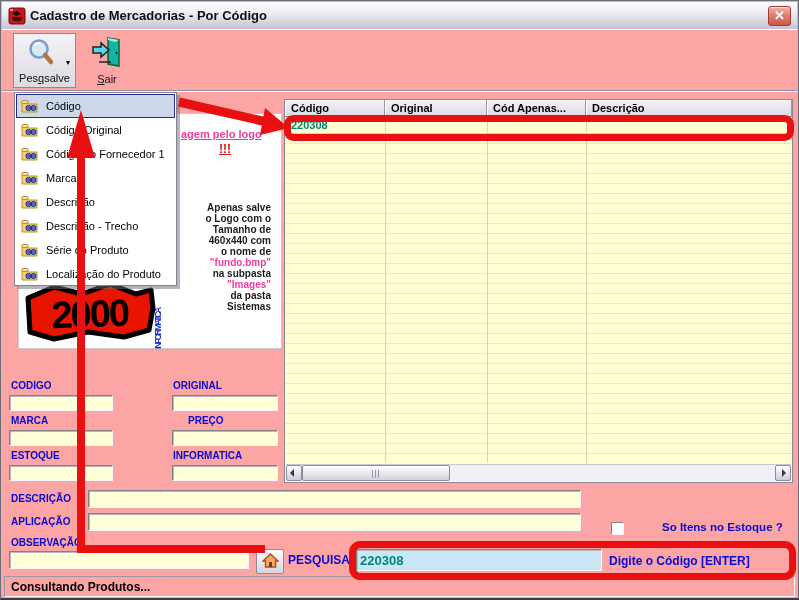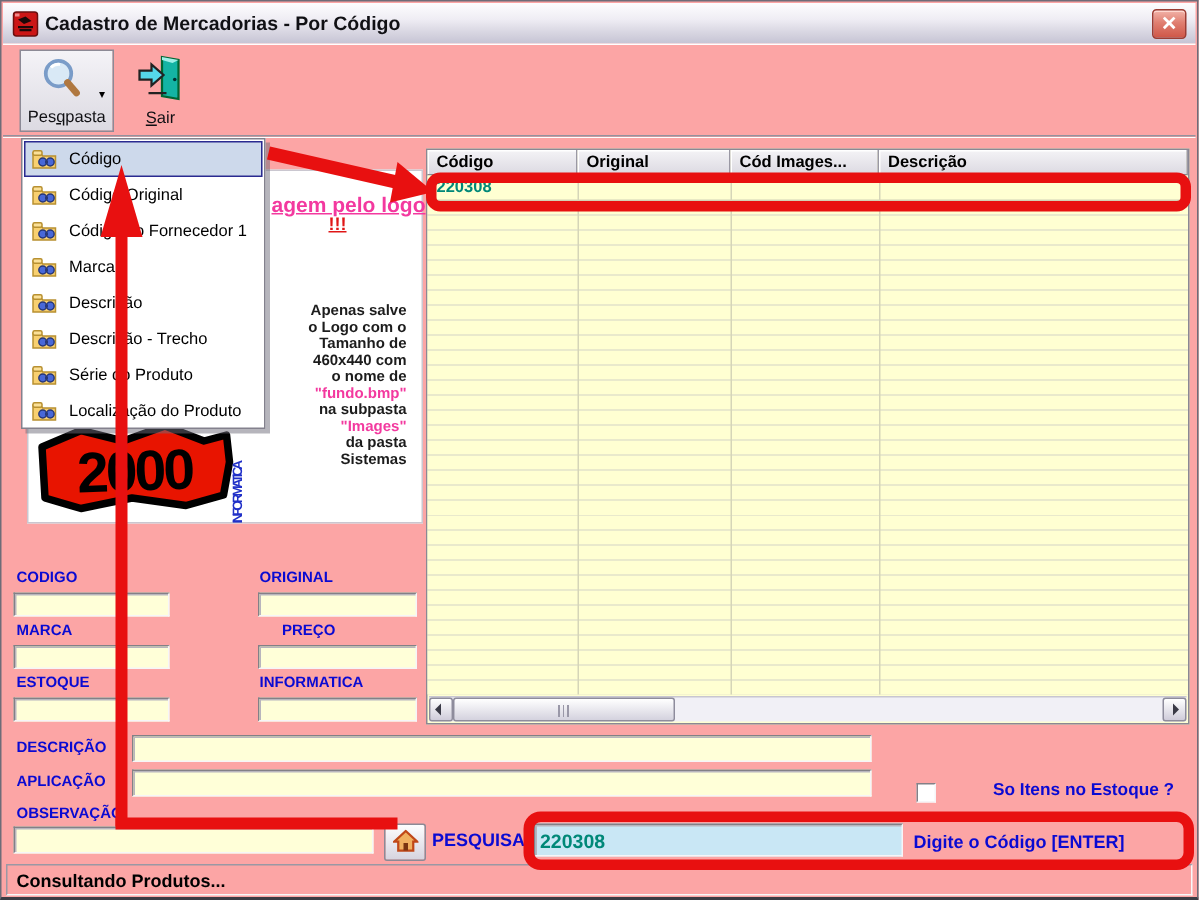--- a/index.html
+++ b/index.html
@@ -27,21 +27,21 @@
   
   .menu{position:absolute;left:13px;top:91px;width:163px;height:194px;background:#fff;
     border:1px solid #83818d;box-shadow:3px 3px 0 rgba(110,108,122,.5);padding:1px;z-index:10;}
   .menu-item{position:relative;height:24px;display:flex;align-items:center;gap:8px;padding-left:4px;
     font-size:11px;color:#000;cursor:pointer;border:1px solid transparent;}
   .menu-item.selected{background:#cdd9eb;border:1px solid #2a2a90;}
   .mi-label{white-space:nowrap;}
   
   .logo-panel{position:absolute;left:17px;top:112px;width:264px;height:236px;background:#fff;
     border:1px solid #cac7d0;z-index:1;}
-  .frag-pink{position:absolute;left:162px;top:14px;width:100px;font-size:14px;font-weight:bold;
+  .frag-pink{position:absolute;left:162px;top:14px;width:100px;font-size:11px;font-weight:bold;
     color:#f3399f;text-decoration:underline;white-space:nowrap;}
   .frag-bang{position:absolute;left:200px;top:28px;font-size:12px;font-weight:bold;color:#e01616;text-decoration:underline;}
   .logo-note{position:absolute;left:130px;top:88px;width:122px;text-align:right;font-size:10px;
     font-weight:bold;color:#1c1c1c;line-height:11px;}
   .note-line.pink{color:#f3399f;}
   .logo-2000{position:absolute;left:5px;top:168px;width:132px;height:62px;}
   .vert-text{position:absolute;left:134px;top:163px;height:72px;width:14px;overflow:hidden;
     writing-mode:vertical-rl;transform:rotate(180deg);font-size:9px;font-weight:bold;color:#2030c8;letter-spacing:-2px;}
   
   .grid{position:absolute;left:283px;top:98px;width:509px;height:384px;background:#ffffd2;
@@ -122,21 +122,21 @@
   </div>
 
   <div class="toolbar">
     <div class="tb-btn tb-pesquisa">
       <svg width="34" height="32" style="position:absolute;left:10px;top:3px;" viewBox="0 0 34 32">
         <circle cx="15" cy="12" r="8.5" fill="#d9e9f6" stroke="#7a9cc8" stroke-width="2.5"></circle>
         <path d="M10 8 a7 7 0 0 1 6 -2" stroke="#ffffff" stroke-width="2" fill="none"></path>
         <line x1="21" y1="18" x2="27" y2="25" stroke="#b07840" stroke-width="4.5" stroke-linecap="round"></line>
       </svg>
       <span class="dd-arrow">▾</span>
-      <span class="tb-label"><span>Pes</span><span class="u">q</span><span>pasta</span></span>
+      <span class="tb-label"><span>Pes</span><span class="u">q</span><span>salve</span></span>
     </div>
     <div class="tb-btn tb-sair">
       <svg width="32" height="34" style="position:absolute;left:8px;top:2px;" viewBox="0 0 32 34">
         <polygon points="17,3 28,5 28,31 17,29" fill="#14b4a4" stroke="#063" stroke-width="1.5"></polygon>
         <polygon points="17,3 28,5 24,7 17,5" fill="#9ff0e8"></polygon>
         <circle cx="25.5" cy="18" r="1.2" fill="#033"></circle>
         <path d="M8 27 h12" stroke="#222" stroke-width="1.5"></path>
         <polygon points="2,12 10,12 10,8 18,15 10,22 10,18 2,18" fill="#55d8ea" stroke="#222" stroke-width="1.5"></polygon>
       </svg>
       <span class="tb-label"><span class="u">S</span><span>air</span></span>
@@ -162,21 +162,21 @@
       <polygon points="4,16 30,5 58,12 86,2 112,12 127,8 129,26 125,48 100,55 64,50 30,57 6,50" fill="#e81400" stroke="#000" stroke-width="5" stroke-linejoin="round"></polygon>
       <text x="66" y="45" text-anchor="middle" font-size="38" font-weight="bold" font-family="Liberation Sans, sans-serif" fill="#000" letter-spacing="-2" transform="rotate(-2 66 40)">2000</text>
     </svg>
     <div class="vert-text">INFORMATICA</div>
   </div>
 
   <div class="grid">
     <div class="grid-header">
       <div class="gh-cell gh-c1">Código</div>
       <div class="gh-cell gh-c2">Original</div>
-      <div class="gh-cell gh-c3">Cód Images...</div>
+      <div class="gh-cell gh-c3">Cód Apenas...</div>
       <div class="gh-cell gh-c4">Descrição</div>
     </div>
     <div class="grid-row1">
       <span class="cell-codigo">220308</span>
       <span class="cell-desc">TESTE'</span>
     </div>
     <div class="grid-body"></div>
     <div class="vline vl1"></div>
     <div class="vline vl2"></div>
     <div class="vline vl3"></div>

